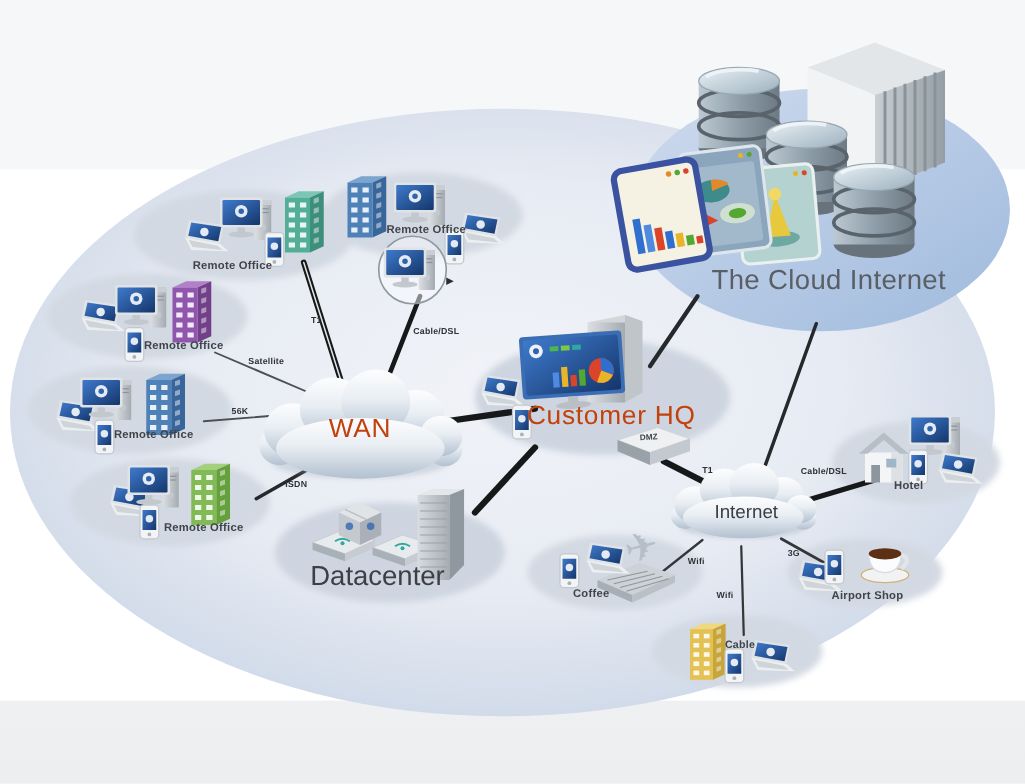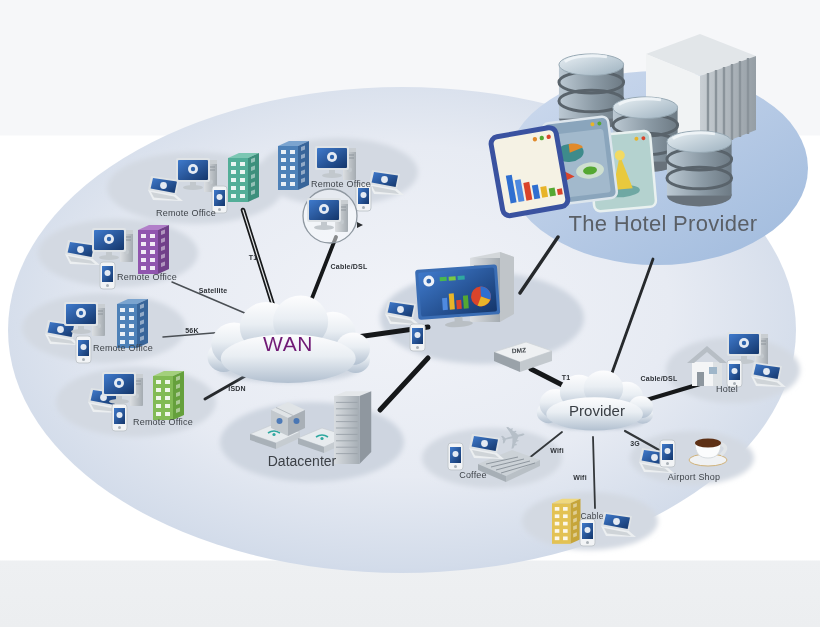--- a/index.html
+++ b/index.html
@@ -3,24 +3,24 @@
 <meta charset="utf-8">
 <style>
   html,body{margin:0;padding:0;}
   body{width:820px;height:627px;overflow:hidden;
        font-family:"Liberation Sans","DejaVu Sans",sans-serif;
        background:linear-gradient(180deg,#f6f7f9 0,#f6f7f9 135px,#ffffff 136px,#ffffff 560px,#eef0f2 561px,#eceef0 627px);}
   #stage{position:relative;width:820px;height:627px;}
   svg{position:absolute;left:0;top:0;}
   .lbl{position:absolute;transform:translate(-50%,-50%);white-space:nowrap;
        color:#3c4046;line-height:1;}
-  .node{font-size:9px;font-weight:400;color:#3f444a;letter-spacing:.2px;}
+  .node{font-size:9px;font-weight:700;color:#3f444a;letter-spacing:.2px;}
   .link{font-size:7px;font-weight:700;color:#2e3237;letter-spacing:.2px;}
   .huge{font-size:22px;color:#5a5f66;letter-spacing:.3px;}
-  .big {font-size:21px;color:#701a75;letter-spacing:.6px;}
+  .big {font-size:21px;color:#c2410c;letter-spacing:.6px;}
   .med {font-size:15px;color:#393e44;}
   .dmz {font-size:6.5px;font-weight:700;color:#3a3f44;transform:translate(-50%,-50%) rotate(-4deg);}
 </style>
 </head>
 <body>
 
 <div id="stage">
 <svg width="820" height="627" viewBox="0 0 820 627">
   <defs>
     <radialGradient id="bgG" cx="50%" cy="46%" r="62%">
@@ -401,24 +401,25 @@
     <use href="#laptop" transform="translate(466,434)"></use>
   </g>
 
   <g>
     <use href="#bldg" transform="translate(552,496) scale(0.92)" style="--bf:#e3c253;--bs:#c6a53a;--bt:#efd87e"></use>
     <use href="#phone" transform="translate(580,519)"></use>
     <use href="#laptop" transform="translate(598,512)"></use>
   </g>
 </svg>
 
-<div class="lbl huge" style="left:663px;top:224px">The Hotel Provider</div>
+<div class="lbl huge" style="left:663px;top:224px">The Cloud Internet</div>
 <div class="lbl big" style="left:288px;top:343px">WAN</div>
-<div class="lbl med" style="left:597px;top:410px">Provider</div>
-<div class="lbl" style="left:302px;top:461px;font-size:14px">Datacenter</div>
+<div class="lbl med" style="left:597px;top:410px">Internet</div>
+<div class="lbl big" style="left:489px;top:333px">Customer HQ</div>
+<div class="lbl" style="left:302px;top:461px;font-size:22px">Datacenter</div>
 
 <div class="lbl node" style="left:186px;top:213px">Remote Office</div>
 <div class="lbl node" style="left:341px;top:184px">Remote Office</div>
 <div class="lbl node" style="left:147px;top:277px">Remote Office</div>
 <div class="lbl node" style="left:123px;top:348px">Remote Office</div>
 <div class="lbl node" style="left:163px;top:422px">Remote Office</div>
 <div class="lbl node" style="left:727px;top:389px">Hotel</div>
 <div class="lbl node" style="left:694px;top:477px">Airport Shop</div>
 <div class="lbl node" style="left:473px;top:475px">Coffee</div>
 <div class="lbl node" style="left:592px;top:516px;font-size:8.5px">Cable</div>

